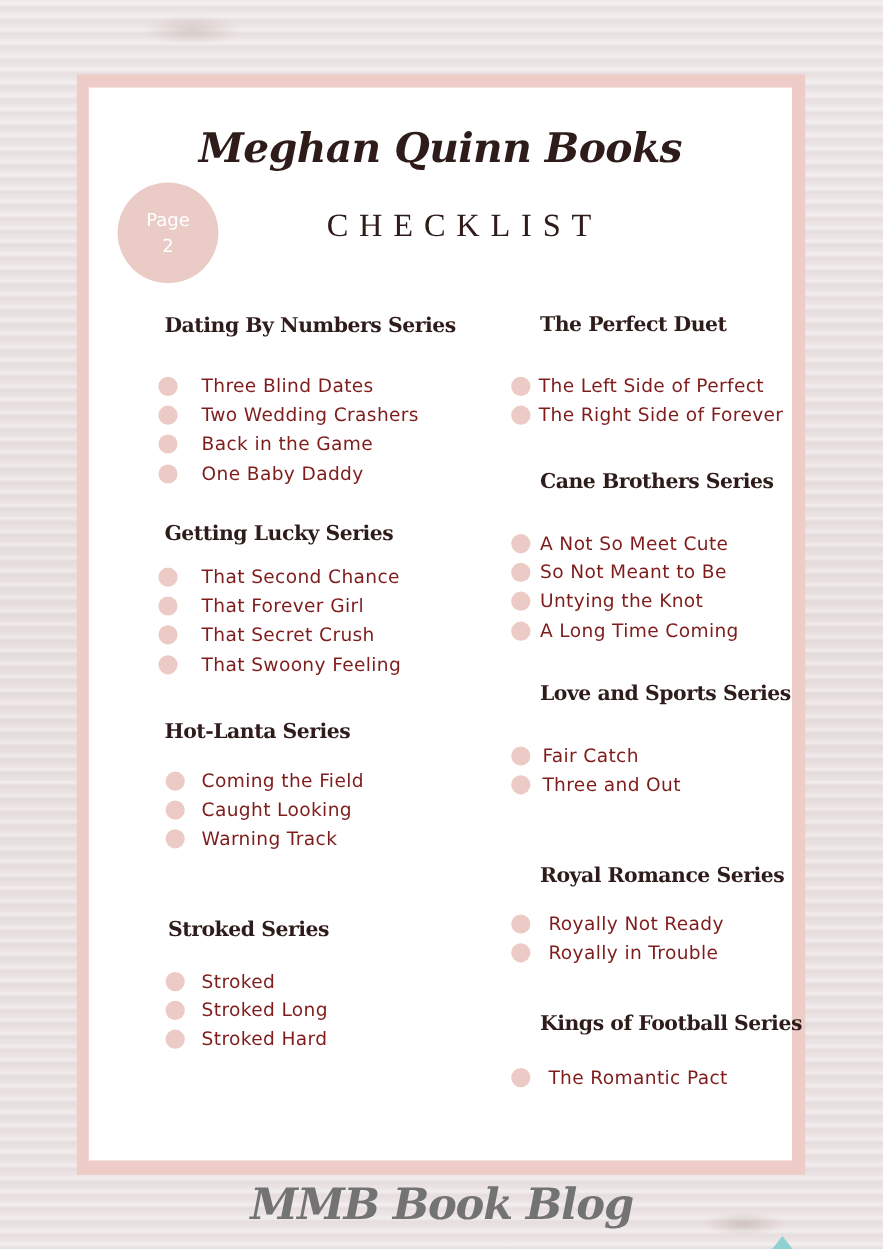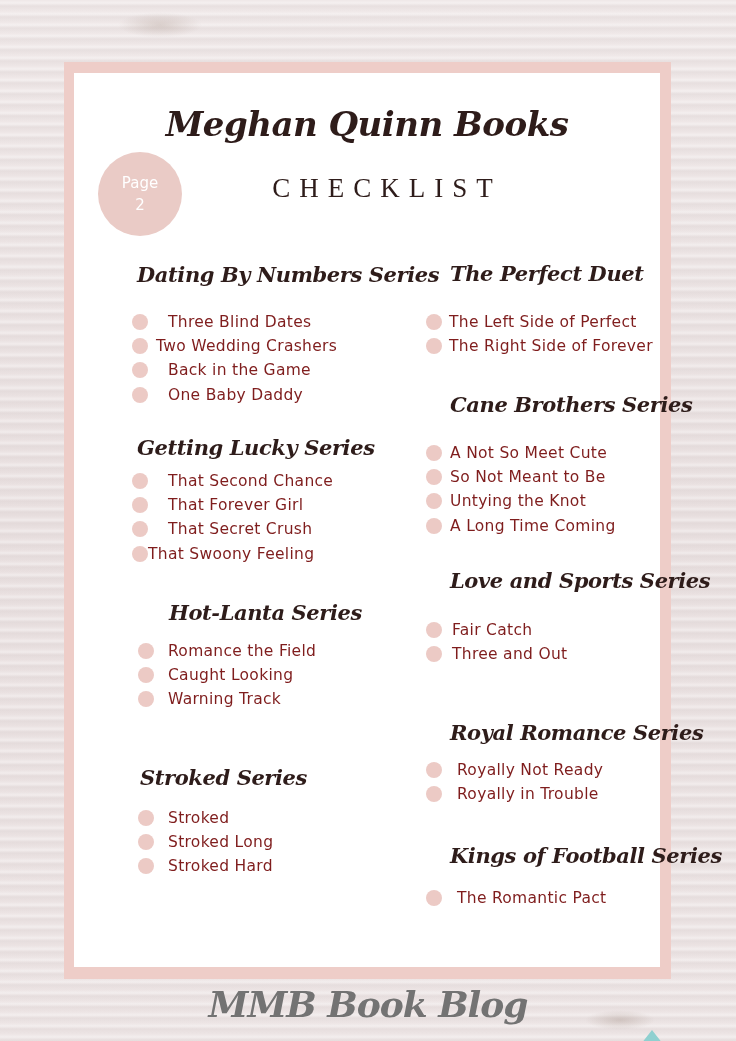--- a/index.html
+++ b/index.html
@@ -76,23 +76,22 @@
       flex-direction: column;
       align-items: center;
       justify-content: center;
       line-height: 22px;
     }
     .section {
       position: absolute;
     }
     .section-heading {
       font-family: "DejaVu Serif", serif;
-      font-style: italic;
       font-weight: bold;
-      font-size: 21px;
+      font-size: 17px;
       color: #2e1c1a;
       white-space: nowrap;
       letter-spacing: -0.4px;
     }
     .book-list {
       list-style: none;
       margin: 0;
       padding: 0;
       position: absolute;
     }
@@ -156,21 +155,21 @@
 <div class="section" style="left:137px; top:262px;">
   <div class="section-heading">Dating By Numbers Series</div>
 </div>
 <ul class="book-list" style="left:132px; top:310px;">
   <li class="book-item">
       <span class="bullet"></span>
       <span class="book-title" style="margin-left:20px">Three Blind Dates</span>
     </li>
   <li class="book-item">
       <span class="bullet"></span>
-      <span class="book-title" style="margin-left:8px">Two Wedding Crashers</span>
+      <span class="book-title" style="margin-left:20px">Two Wedding Crashers</span>
     </li>
   <li class="book-item">
       <span class="bullet"></span>
       <span class="book-title" style="margin-left:20px">Back in the Game</span>
     </li>
   <li class="book-item">
       <span class="bullet"></span>
       <span class="book-title" style="margin-left:20px">One Baby Daddy</span>
     </li>
 </ul>
@@ -186,31 +185,31 @@
   <li class="book-item">
       <span class="bullet"></span>
       <span class="book-title" style="margin-left:20px">That Forever Girl</span>
     </li>
   <li class="book-item">
       <span class="bullet"></span>
       <span class="book-title" style="margin-left:20px">That Secret Crush</span>
     </li>
   <li class="book-item">
       <span class="bullet"></span>
-      <span class="book-title" style="">That Swoony Feeling</span>
-    </li>
-</ul>
-
-<div class="section" style="left:137px; top:600px;margin-left:32px;">
+      <span class="book-title" style="margin-left:20px">That Swoony Feeling</span>
+    </li>
+</ul>
+
+<div class="section" style="left:137px; top:600px;">
   <div class="section-heading">Hot-Lanta Series</div>
 </div>
 <ul class="book-list" style="left:138px; top:639px;">
   <li class="book-item">
       <span class="bullet"></span>
-      <span class="book-title" style="margin-left:14px">Romance the Field</span>
+      <span class="book-title" style="margin-left:14px">Coming the Field</span>
     </li>
   <li class="book-item">
       <span class="bullet"></span>
       <span class="book-title" style="margin-left:14px">Caught Looking</span>
     </li>
   <li class="book-item">
       <span class="bullet"></span>
       <span class="book-title" style="margin-left:14px">Warning Track</span>
     </li>
 </ul>

